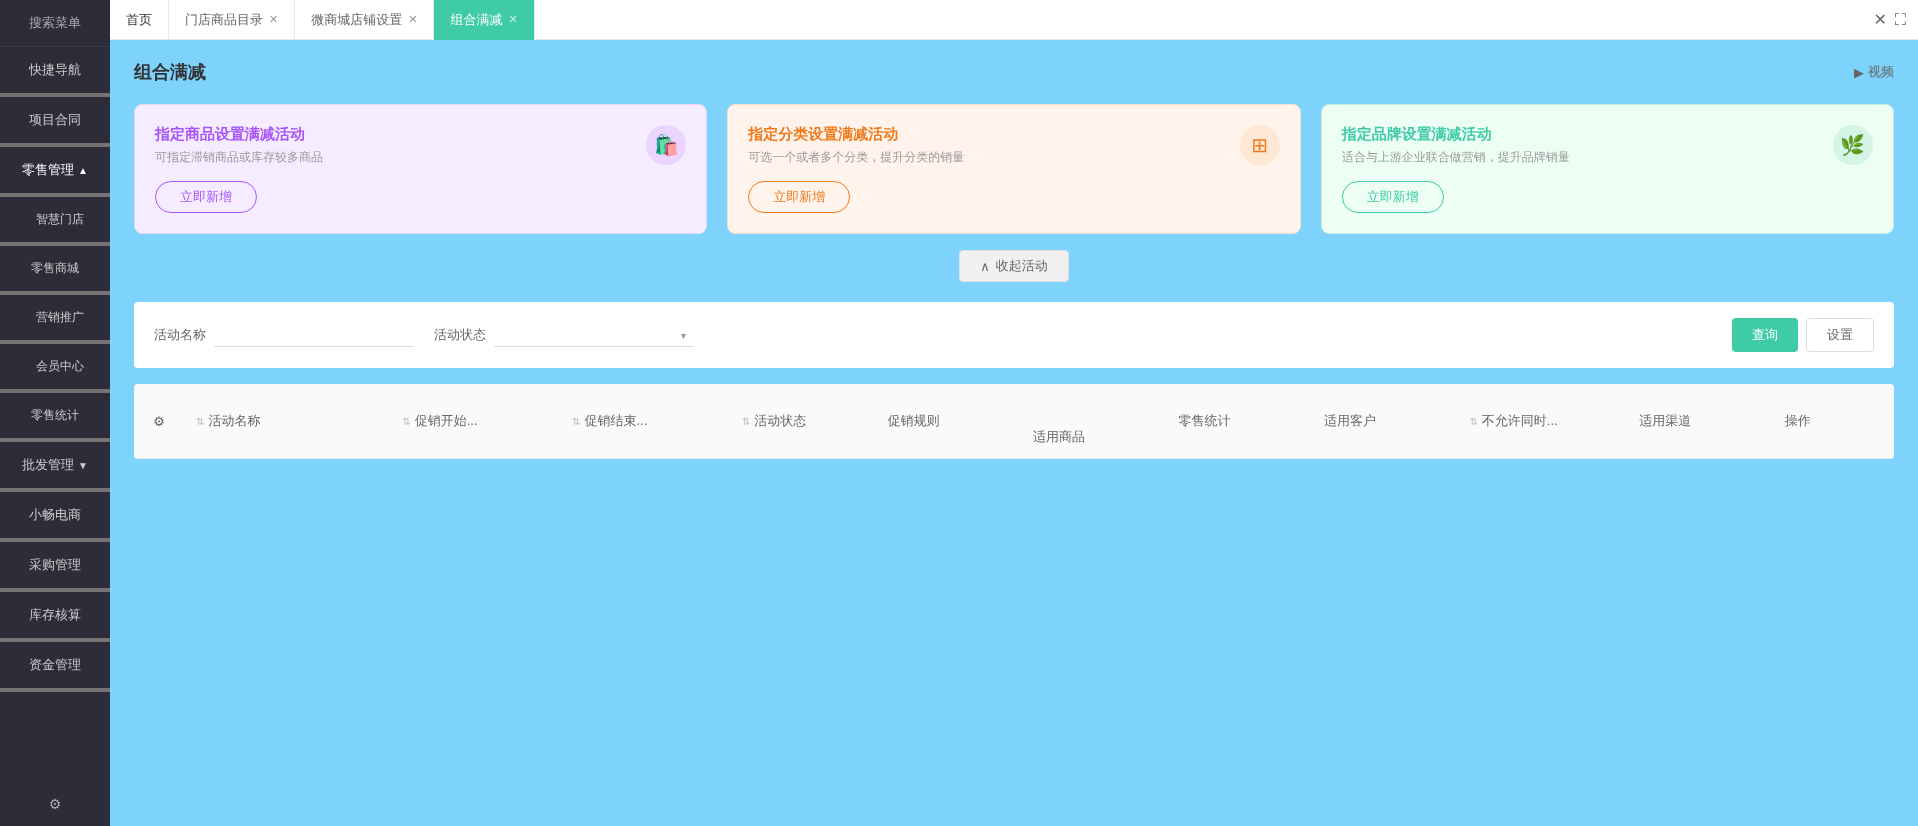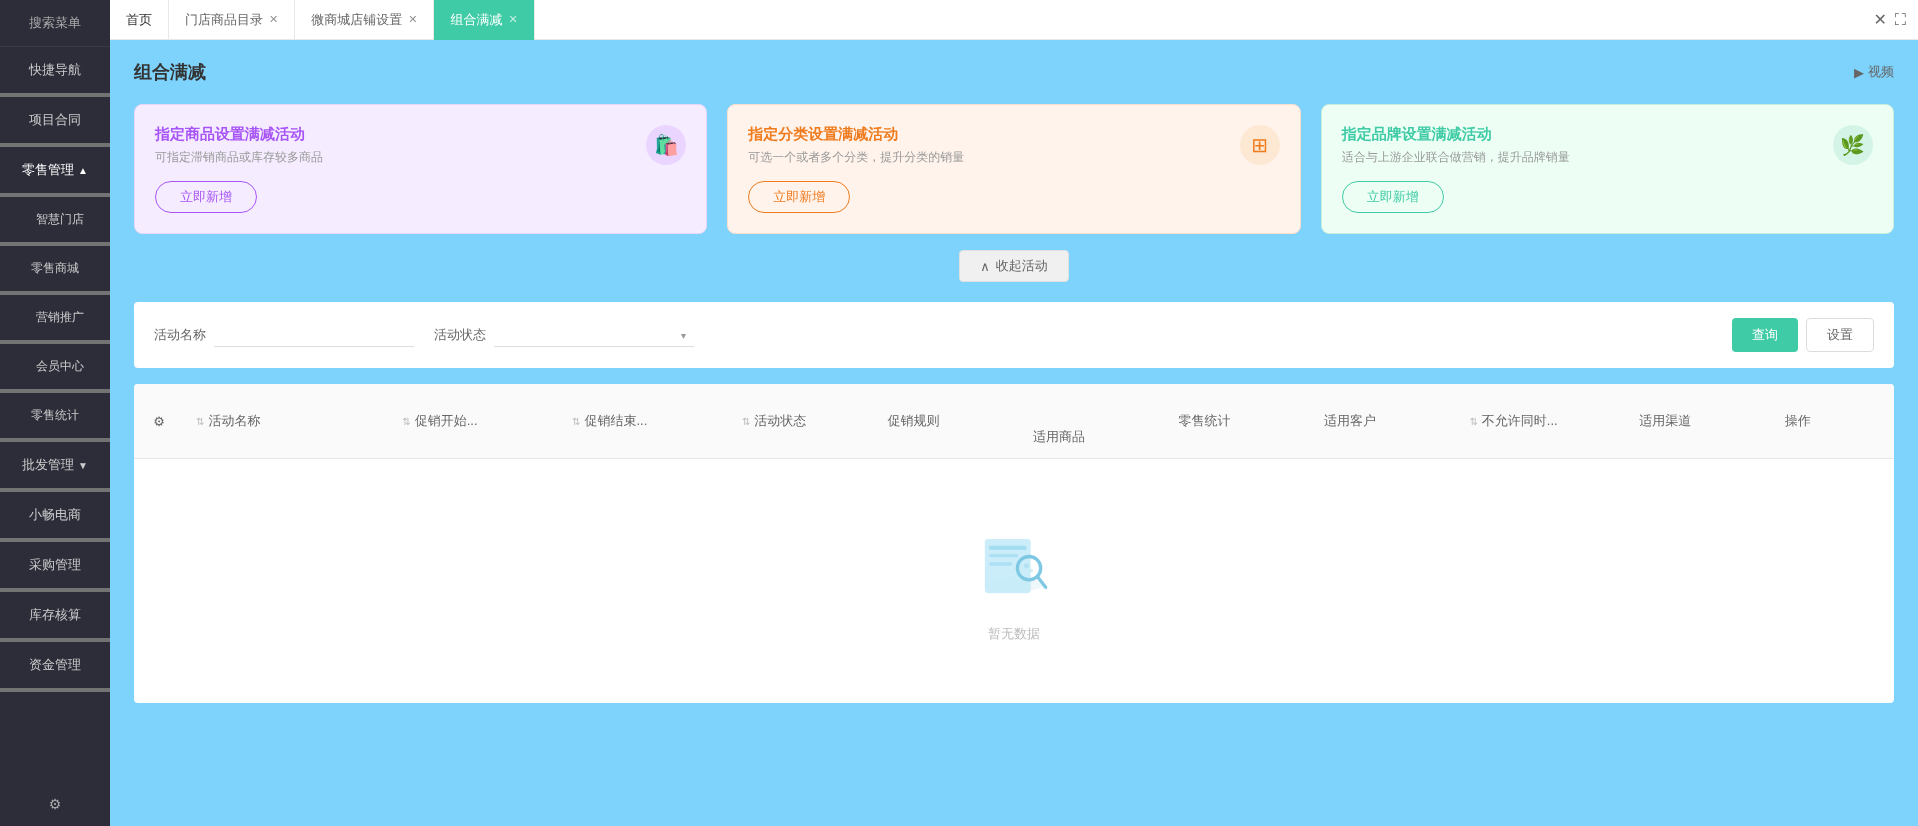--- a/index.html
+++ b/index.html
@@ -475,34 +475,16 @@
         <div class="th th-except">零售统计</div>
         <div class="th th-customer">适用客户</div>
         <div class="th th-notallow">
           <span class="sort-icon">⇅</span>
           <span>不允许同时...</span>
         </div>
         <div class="th th-channel">适用渠道</div>
         <div class="th th-action">操作</div>
       </div>
 
-      <div class="empty-state">
-        <svg class="empty-icon" viewBox="0 0 120 100" xmlns="http://www.w3.org/2000/svg">
-
-          <ellipse cx="60" cy="75" rx="35" ry="8" fill="#dff0f8" opacity="0.5"></ellipse>
-
-          <rect x="25" y="20" width="55" height="65" rx="4" fill="#bee8f8" opacity="0.8"></rect>
-          <rect x="30" y="28" width="45" height="5" rx="2" fill="#8fd4ee" opacity="0.7"></rect>
-          <rect x="30" y="38" width="35" height="4" rx="2" fill="#8fd4ee" opacity="0.5"></rect>
-          <rect x="30" y="48" width="28" height="4" rx="2" fill="#8fd4ee" opacity="0.5"></rect>
-
-          <circle cx="78" cy="55" r="14" fill="none" stroke="#7ec8e3" stroke-width="4"></circle>
-          <line x1="88" y1="65" x2="98" y2="78" stroke="#7ec8e3" stroke-width="4" stroke-linecap="round"></line>
-
-          <circle cx="75" cy="52" r="3" fill="#a8ddf0" opacity="0.7"></circle>
-          <circle cx="81" cy="58" r="2" fill="#a8ddf0" opacity="0.5"></circle>
-        </svg>
-        <div class="empty-text">暂无数据</div>
-      </div>
     </div>
 
   </div>
 </div>
 
 </body></html>

